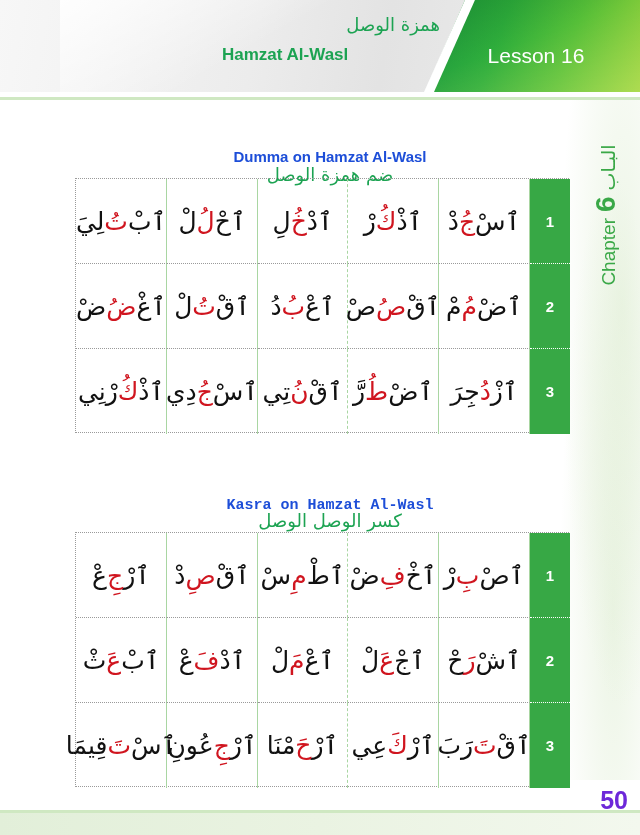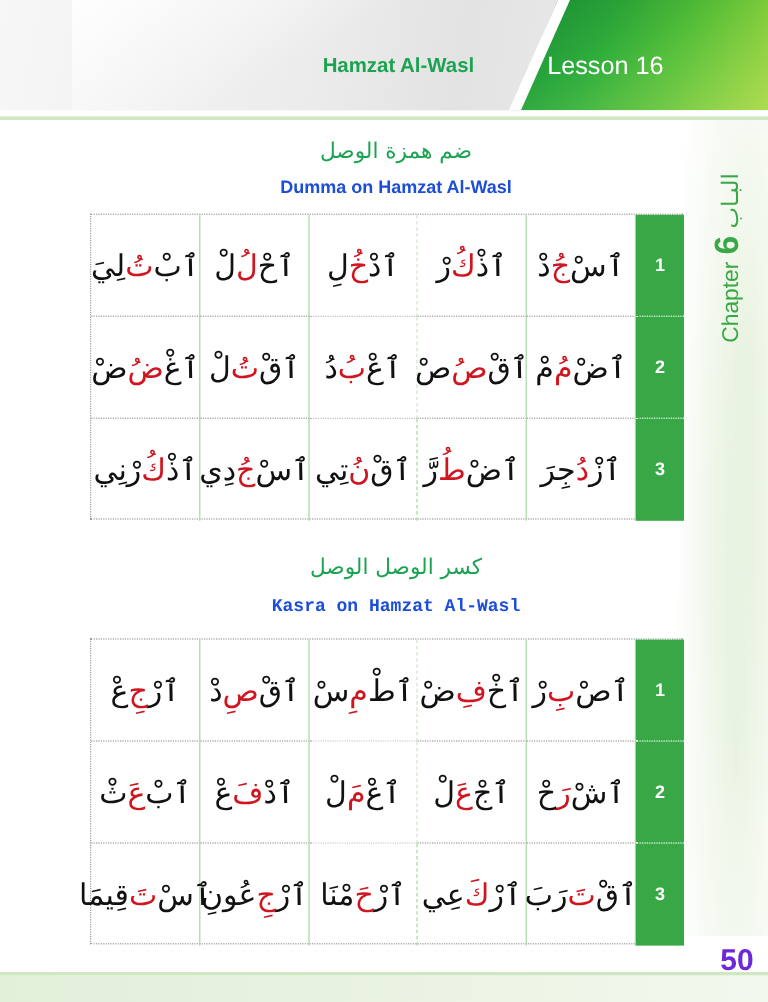--- a/index.html
+++ b/index.html
@@ -13,44 +13,44 @@
     background: linear-gradient(150deg, rgba(255,255,255,0.9), rgba(255,255,255,0) 60%); }
   .header .green-band { position: absolute; top: 0; right: 0; width: 215px; height: 92px;
     background: linear-gradient(110deg, #1f9a3f 0%, #2fae3c 35%, #56bf38 65%, #93d03a 100%);
     clip-path: polygon(40px 0, 215px 0, 215px 92px, 0 92px); }
   .header .green-band::after { content: ""; position: absolute; inset: 0;
     background: linear-gradient(160deg, rgba(0,80,20,0.25) 0%, rgba(0,0,0,0) 45%, rgba(255,255,150,0.25) 100%); }
   .header .divider-stripe { position: absolute; top: 0; left: 424px; width: 10px; height: 92px;
     background: #ffffff; transform: skewX(-24deg); transform-origin: bottom left; }
   .lesson-ar { position: absolute; right: 24px; top: 12px; width: 160px; text-align: right;
     color: #ffffff; font-size: 19px; font-family: "DejaVu Sans", sans-serif; }
-  .lesson-en { position: absolute; right: 24px; top: 44px; width: 160px; text-align: left;
+  .lesson-en { position: absolute; right: 24px; top: 44px; width: 160px; text-align: center;
     color: #ffffff; font-size: 21px; font-family: "Liberation Sans", sans-serif; }
   .topic-ar { position: absolute; right: 200px; top: 14px; width: 200px; text-align: right;
     color: #1ca352; font-size: 18px; font-family: "DejaVu Sans", sans-serif; }
-  .topic-en { position: absolute; right: 198px; top: 45px; width: 220px; text-align: center;
+  .topic-en { position: absolute; right: 198px; top: 45px; width: 220px; text-align: left;
     color: #1ca352; font-size: 17px; font-weight: bold; font-family: "Liberation Sans", sans-serif; }
   .header-line { position: absolute; left: 0; top: 97px; width: 640px; height: 3px; background: #cfe8c2; }
 
   
   .floral { position: absolute; right: 0; top: 100px; width: 90px; height: 680px;
     background: radial-gradient(ellipse at 80% 30%, rgba(200,225,180,0.35), rgba(255,255,255,0) 60%),
                 radial-gradient(ellipse at 70% 75%, rgba(200,225,180,0.35), rgba(255,255,255,0) 60%); }
 
   
   .chapter { position: absolute; left: 586px; top: 120px; width: 40px; height: 190px; }
   .chapter-inner { position: absolute; left: 20px; top: 95px; transform: translate(-50%,-50%) rotate(-90deg);
     white-space: nowrap; color: #3aa847; display: flex; align-items: baseline; gap: 6px; }
   .chapter-en { font-family: "Liberation Sans", sans-serif; font-size: 19px; }
   .chapter-num { font-family: "Liberation Sans", sans-serif; font-size: 28px; font-weight: bold; }
   .chapter-ar { font-family: "DejaVu Sans", sans-serif; font-size: 19px; }
 
   
   .section-title-ar { position: absolute; left: 200px; width: 260px; text-align: center;
-    color: #1ca352; font-size: 18px; font-family: "DejaVu Sans", sans-serif; }
+    color: #1ca352; font-size: 18px; font-family: "DejaVu Sans", sans-serif; margin-top: 48px; }
   .section-title-en { position: absolute; left: 180px; width: 300px; text-align: center;
     color: #1d4ed8; font-size: 15px; font-weight: bold; font-family: "Liberation Sans", sans-serif; }
 
   
   .wtable { position: absolute; left: 75px; width: 494px; height: 255px;
     border: 1px dotted #9a9a9a; display: grid;
     grid-template-columns: 91px 91px 90px 91px 91px 40px; grid-template-rows: 85px 85px 85px; }
   .cell { display: flex; align-items: center; justify-content: center;
     border-right: 1px solid #a9d6a2; border-bottom: 1px dotted #9a9a9a;
     font-family: "DejaVu Sans", sans-serif; font-size: 25px; color: #111111; direction: rtl; }
@@ -70,20 +70,21 @@
     background: linear-gradient(90deg, #e2efd9, #eaf3e2 50%, #f3f8ee); }
 </style>
 </head>
 <body>
 
 <div class="header">
   <div class="sheen"></div>
   <div class="green-band"></div>
   <div class="divider-stripe"></div>
   <div class="lesson-en">Lesson 16</div>
+  <div class="topic-ar" dir="rtl">همزة الوصل</div>
   <div class="topic-en">Hamzat Al-Wasl</div>
 </div>
 <div class="header-line"></div>
 
 <div class="floral"></div>
 
 <div class="chapter">
   <div class="chapter-inner">
     <span class="chapter-en">Chapter</span>
     <span class="chapter-num">6</span>

